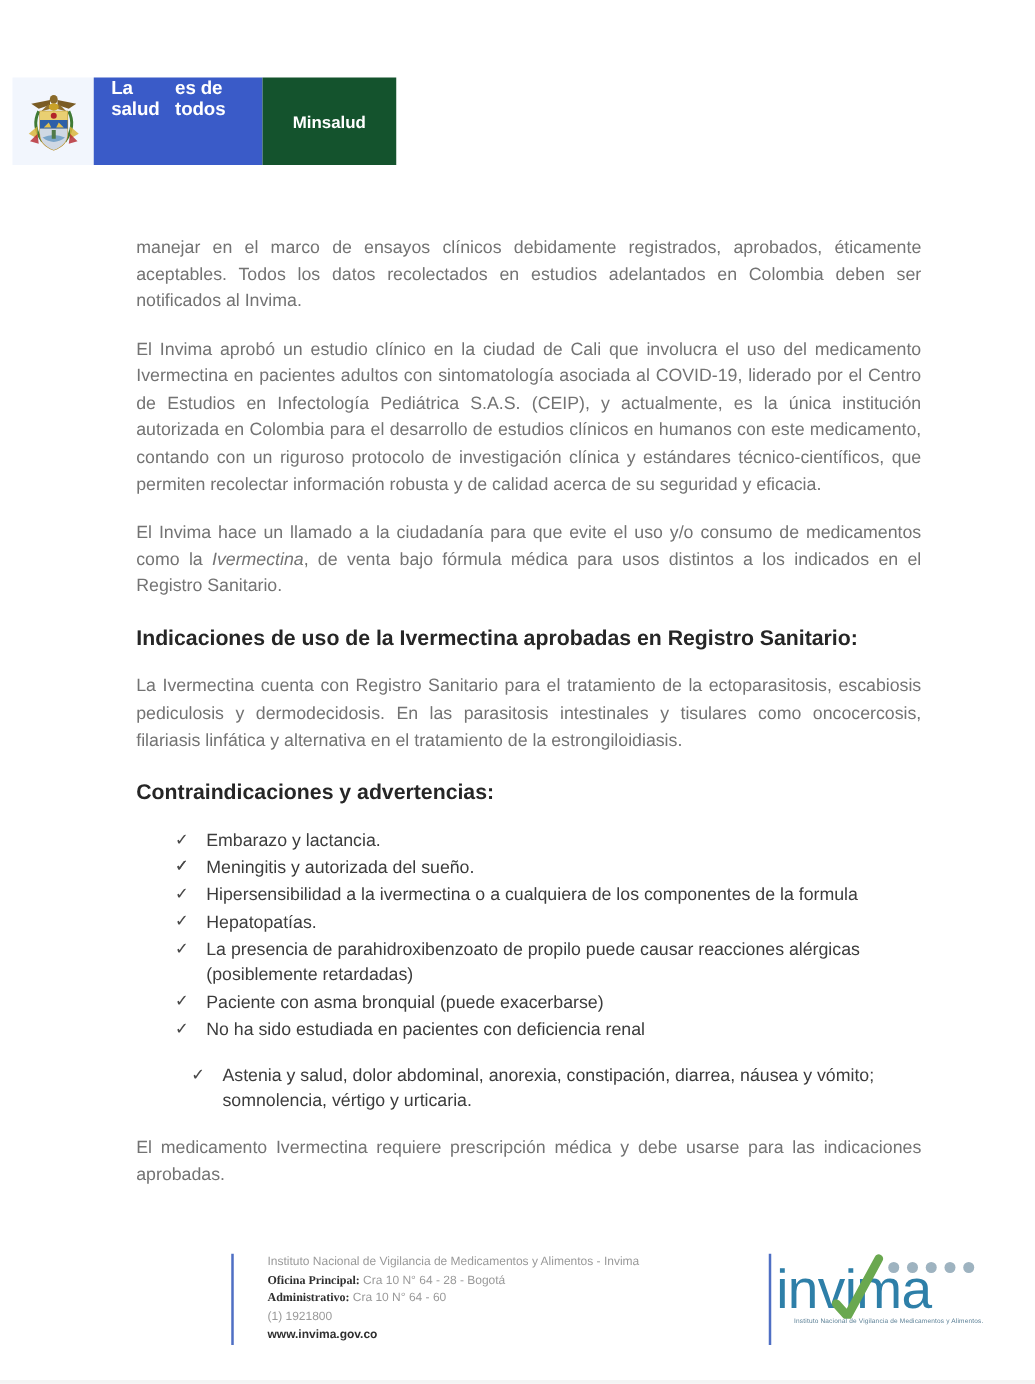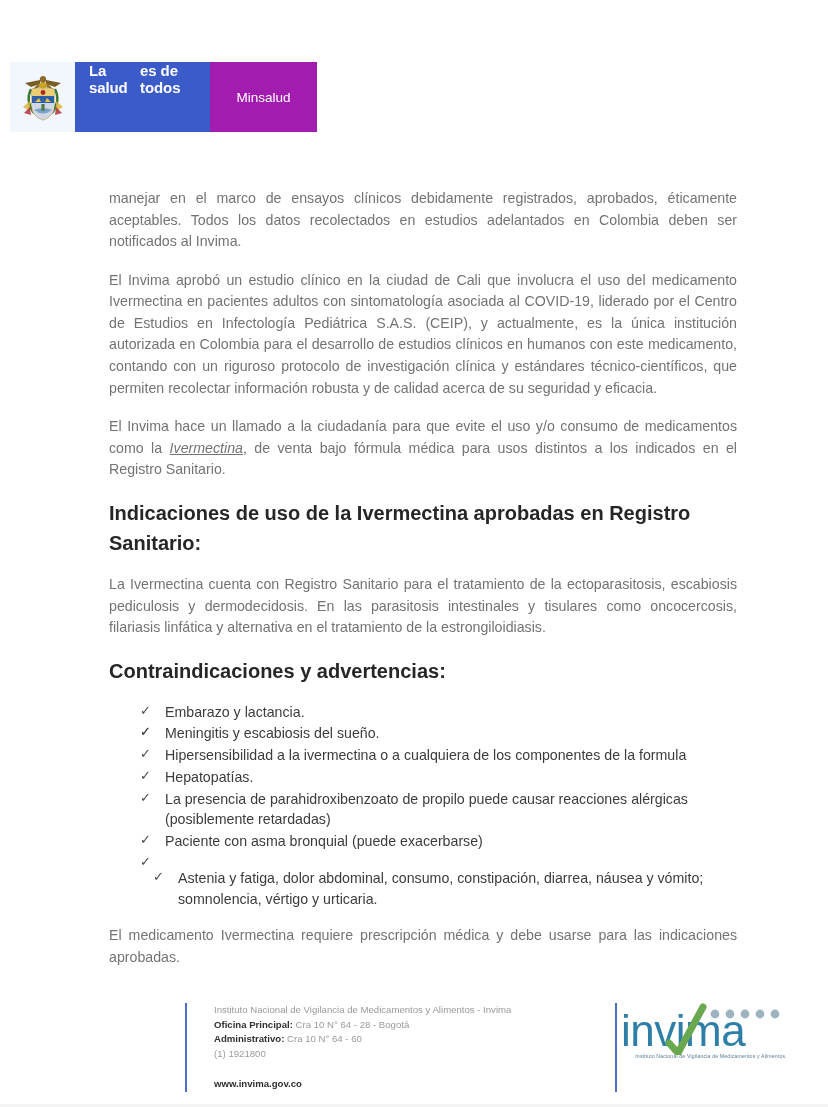--- a/index.html
+++ b/index.html
@@ -43,52 +43,52 @@
     justify-content: center;
     padding-left: 14px;
     box-sizing: border-box;
     font-weight: bold;
     font-size: 15px;
     line-height: 1.15;
     letter-spacing: -0.1px;
   }
   .gov-minsalud {
     flex: 1;
-    background: #a21caf;
+    background: #14532d;
     color: #ffffff;
     display: flex;
     align-items: center;
     justify-content: center;
-    font-weight: normal;
+    font-weight: bold;
     font-size: 13.5px;
   }
 
   
   .doc-body {
     position: absolute;
     left: 109px;
     top: 188px;
     width: 628px;
   }
   p.para {
     margin: 0 0 17px 0;
     font-size: 14.2px;
     line-height: 1.52;
     text-align: justify;
     text-justify: inter-word;
     color: #737373;
   }
   .h-bold {
     margin: 0 0 16px 0;
-    font-size: 20px;
+    font-size: 17px;
     font-weight: bold;
     color: #262626;
     line-height: 1.5;
   }
-  em.ital { font-style: italic; text-decoration: underline; }
+  em.ital { font-style: italic; }
 
   
   ul.chk {
     list-style: none;
     margin: 0 0 16px 0;
     padding: 0 0 0 31px;
   }
   ul.chk.indent2 { padding-left: 44px; }
   ul.chk li {
     position: relative;
@@ -122,22 +122,22 @@
     min-height: 62px;
     flex: 0 0 2px;
   }
   .foot-text {
     padding-left: 27px;
     font-size: 9.6px;
     line-height: 1.52;
     color: #9a9a9a;
     white-space: nowrap;
   }
-  .foot-text b { color: #2f2f2f; }
-  .foot-text .www { color: #2f2f2f; font-weight: bold; margin-top: 16px; }
+  .foot-text b { color: #2f2f2f; font-family: Liberation Serif, serif; }
+  .foot-text .www { color: #2f2f2f; font-weight: bold; }
   .foot-spacer { flex: 1; }
   .foot-logo-wrap {
     display: flex;
     align-items: flex-start;
   }
   .invima-logo {
     position: relative;
     width: 188px;
   }
   .invima-caption {
@@ -215,31 +215,31 @@
 
   <div class="h-bold">Indicaciones de uso de la Ivermectina aprobadas en Registro Sanitario:</div>
 
   <p class="para">La Ivermectina cuenta con Registro Sanitario para el tratamiento de la ectoparasitosis, escabiosis pediculosis y dermodecidosis. En las parasitosis intestinales y tisulares como oncocercosis, filariasis linfática y alternativa en el tratamiento de la estrongiloidiasis.</p>
 
   <div class="h-bold">Contraindicaciones y advertencias:</div>
 
   <ul class="chk">
     <li><span class="tick">✓</span><span>Embarazo y lactancia.</span></li>
     <li><span class="tick">✓</span></li>
-    <li><span class="tick">✓</span><span>Meningitis y escabiosis del sueño.</span></li>
+    <li><span class="tick">✓</span><span>Meningitis y autorizada del sueño.</span></li>
     <li><span class="tick">✓</span><span>Hipersensibilidad a la ivermectina o a cualquiera de los componentes de la formula</span></li>
     <li><span class="tick">✓</span><span>Hepatopatías.</span></li>
     <li><span class="tick">✓</span><span>La presencia de parahidroxibenzoato de propilo puede causar reacciones alérgicas (posiblemente retardadas)</span></li>
     <li><span class="tick">✓</span><span>Paciente con asma bronquial (puede exacerbarse)</span></li>
-    <li><span class="tick">✓</span></li>
+    <li><span class="tick">✓</span><span>No ha sido estudiada en pacientes con deficiencia renal</span></li>
   </ul>
 
 
   <ul class="chk indent2">
-    <li><span class="tick">✓</span><span>Astenia y fatiga, dolor abdominal, consumo, constipación, diarrea, náusea y vómito; somnolencia, vértigo y urticaria.</span></li>
+    <li><span class="tick">✓</span><span>Astenia y salud, dolor abdominal, anorexia, constipación, diarrea, náusea y vómito; somnolencia, vértigo y urticaria.</span></li>
   </ul>
 
   <p class="para">El medicamento Ivermectina requiere prescripción médica y debe usarse para las indicaciones aprobadas.</p>
 </div>
 
 <div class="footer">
 
   <div class="foot-rule"></div>
 
   <div class="foot-text">

